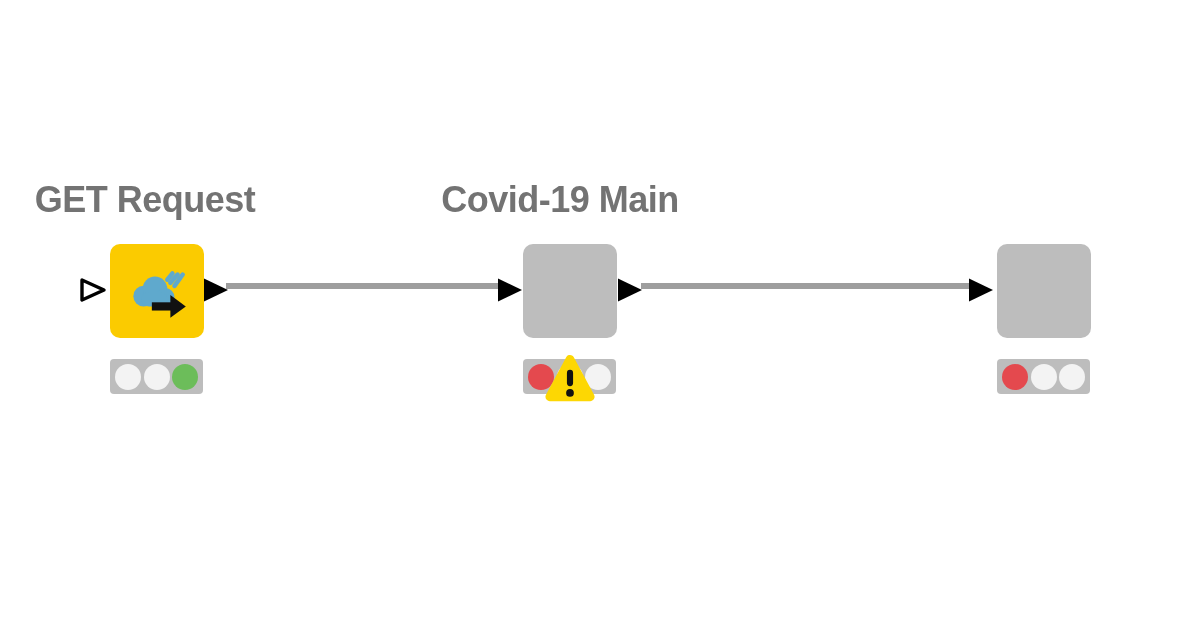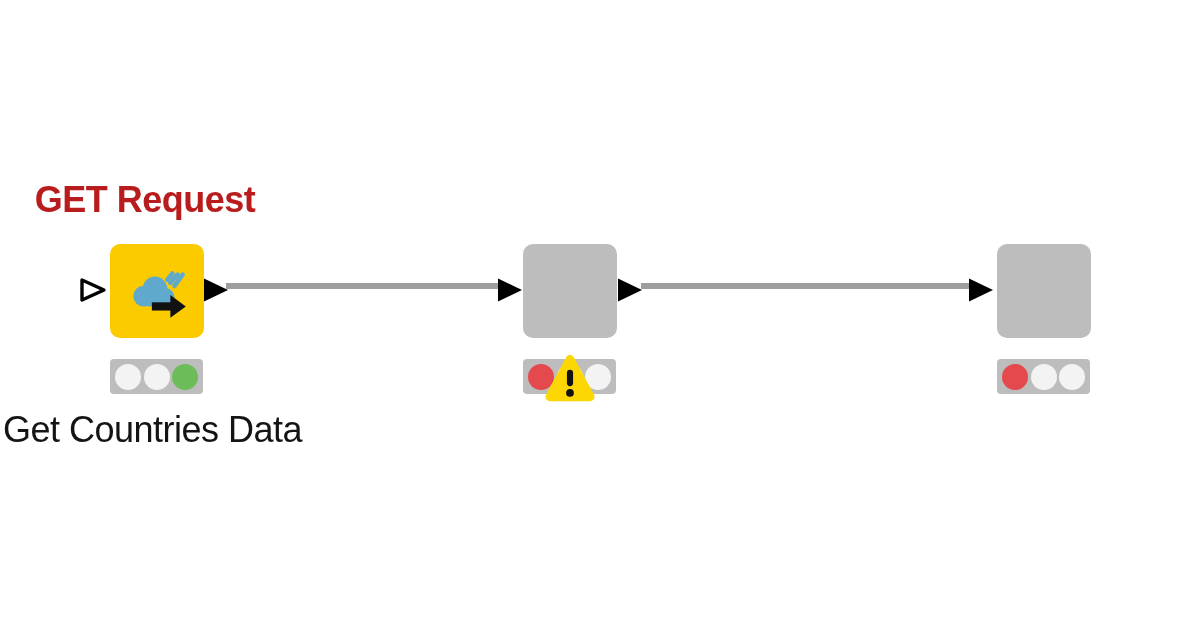--- a/index.html
+++ b/index.html
@@ -7,21 +7,21 @@
     position:relative;
     width:1200px;height:630px;
     background:#ffffff;
     overflow:hidden;
     font-family:"Liberation Sans", sans-serif;
   }
   .node-title{
     position:absolute;top:182px;width:290px;
     text-align:center;
     font-weight:700;font-size:36px;line-height:36px;
-    letter-spacing:-0.5px;color:#b91c1c;
+    letter-spacing:-0.5px;color:#737373;
     white-space:nowrap;
   }
   .node-body{
     position:absolute;top:244px;width:94px;height:94px;
     border-radius:10px;
     display:flex;align-items:center;justify-content:center;
   }
   .node-yellow{background:#FBCB00;}
   .node-gray{background:#BDBDBD;}
   .wire{
@@ -87,22 +87,22 @@
   <svg class="port" style="left:202px;" viewBox="0 0 28 28">
     <polygon points="2,2.5 26,14 2,25.5" fill="#000000"></polygon>
   </svg>
 
   <div class="traffic" style="left:110px;">
     <span class="light pos1 light-off"></span>
     <span class="light pos2 light-off"></span>
     <span class="light pos3 light-green"></span>
   </div>
 
-  <div class="node-label">Get Countries Data</div>
 
+  <div class="node-title" style="left:415px;">Covid-19 Main</div>
 
   <svg class="port" style="left:496px;" viewBox="0 0 28 28">
     <polygon points="2,2.5 26,14 2,25.5" fill="#000000"></polygon>
   </svg>
 
   <div class="node-body node-gray" style="left:523px;"></div>
 
   <svg class="port" style="left:616px;" viewBox="0 0 28 28">
     <polygon points="2,2.5 26,14 2,25.5" fill="#000000"></polygon>
   </svg>

